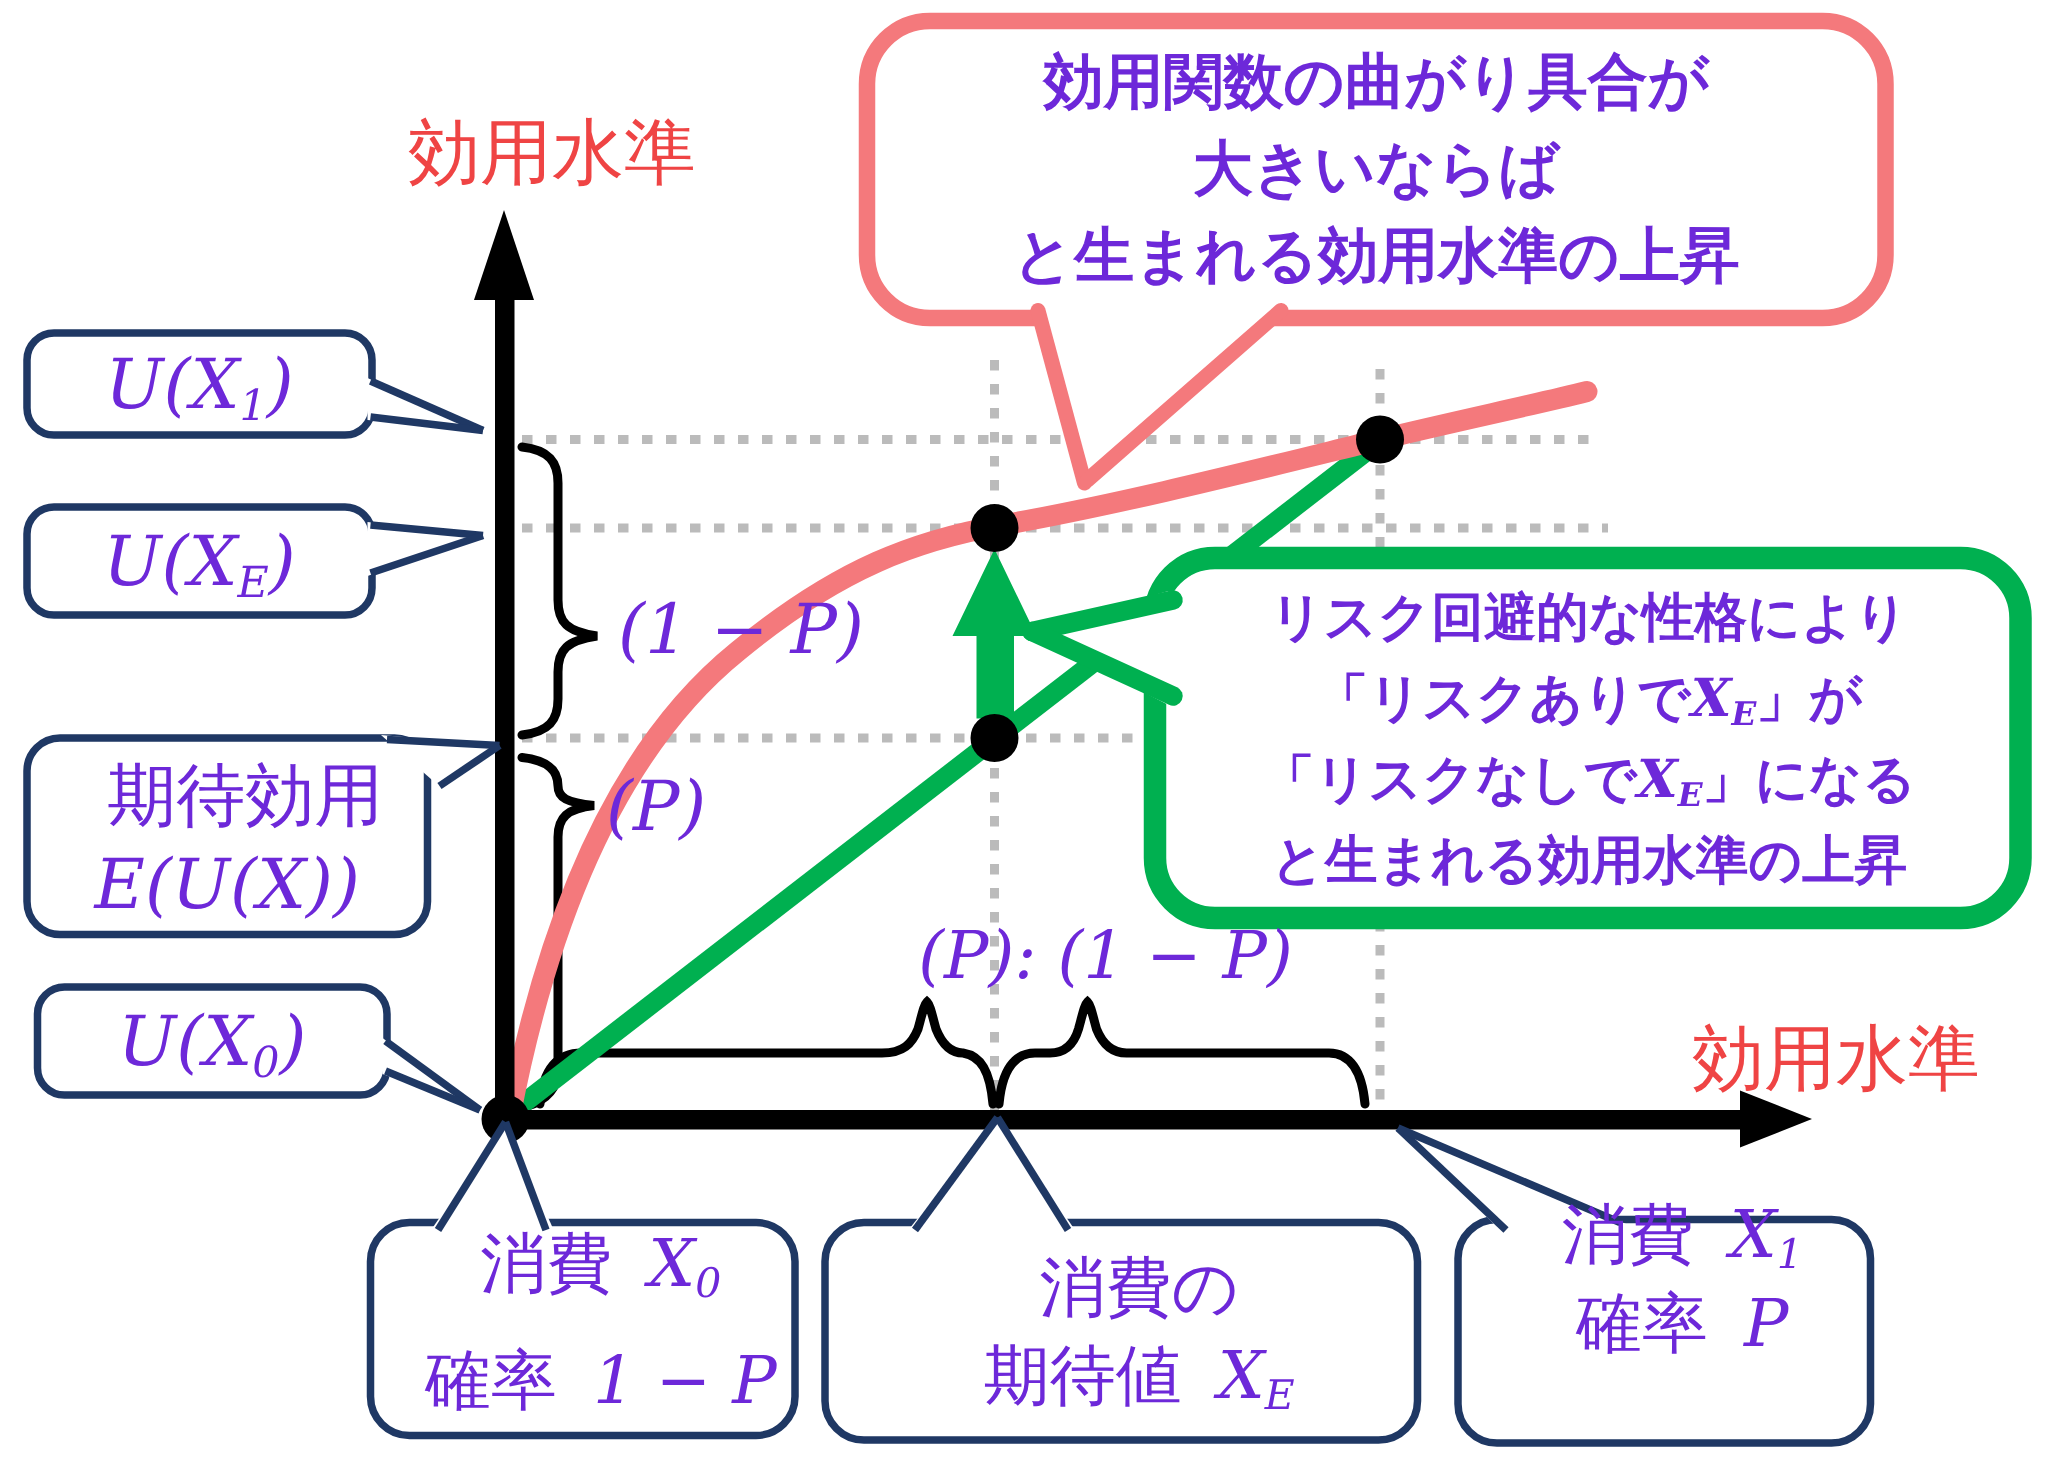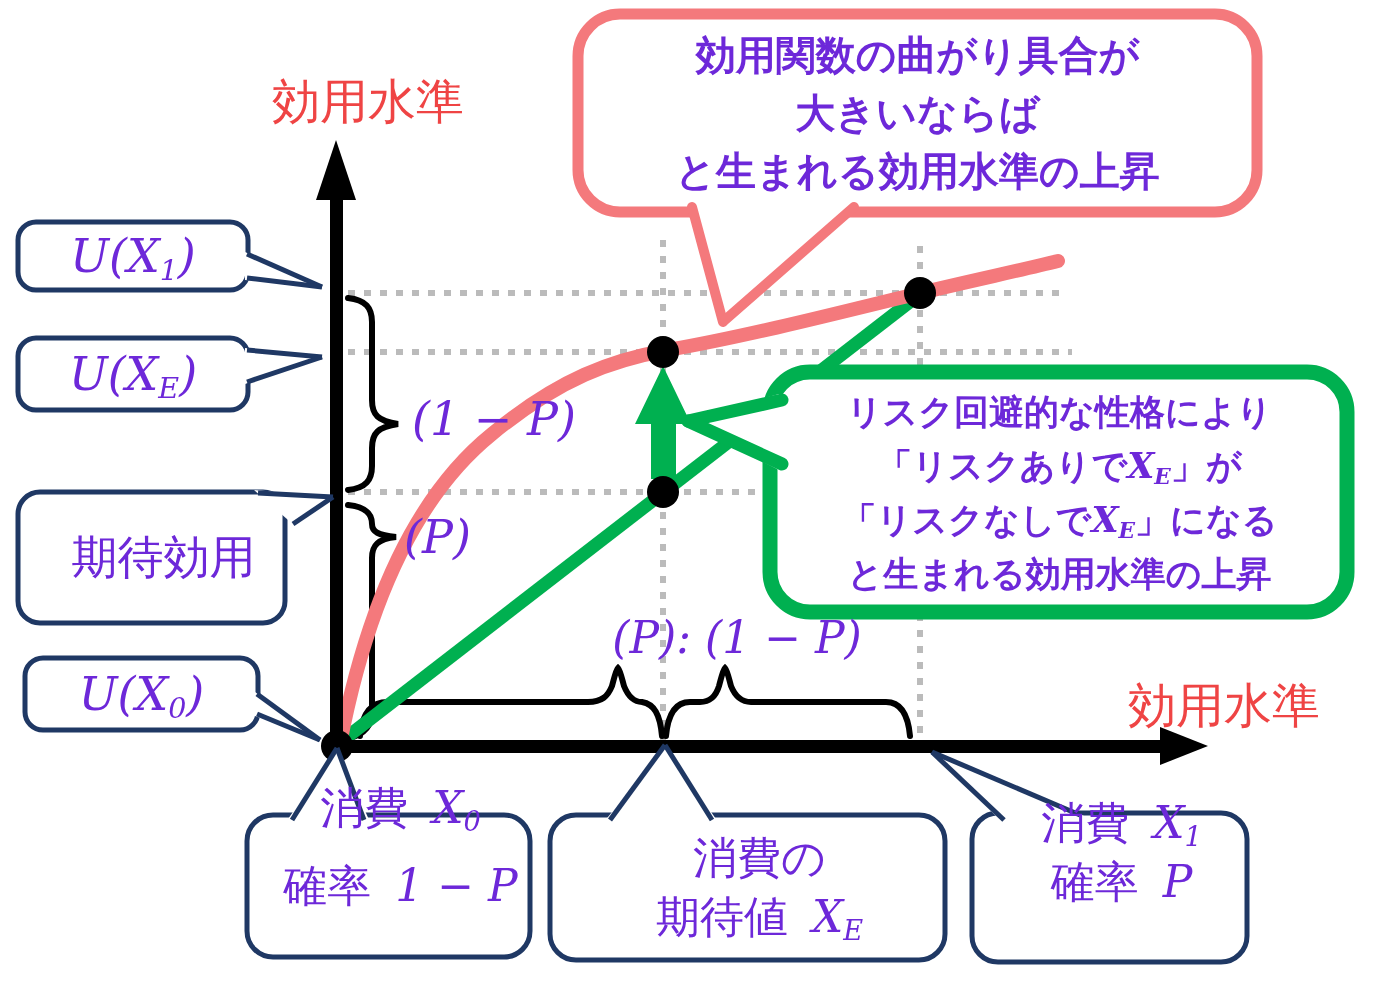--- a/index.html
+++ b/index.html
@@ -116,26 +116,27 @@
   <div class="lbl axis-label" style="left:1128px;top:674px;">効用水準</div>
 
   <div class="lbl center navy-label math" style="left:18px;top:222px;width:230px;height:68px;">
     <span><span>U(X</span><sub>1</sub><span>)</span></span>
   </div>
   <div class="lbl center navy-label math" style="left:18px;top:338px;width:230px;height:72px;">
     <span><span>U(X</span><sub>E</sub><span>)</span></span>
   </div>
   <div class="lbl center" style="left:18px;top:492px;width:267px;height:131px;">
     <div class="jpline" style="font-size:46px;">期待効用</div>
+    <div class="math" style="font-size:46px;">E(U(X))</div>
   </div>
   <div class="lbl center navy-label math" style="left:25px;top:658px;width:233px;height:72px;">
     <span><span>U(X</span><sub>0</sub><span>)</span></span>
   </div>
 
-  <div class="lbl center" style="left:247px;top:776px;width:283px;height:142px;gap:19px;">
+  <div class="lbl center" style="left:247px;top:810px;width:283px;height:142px;gap:19px;">
     <div><span class="jpline">消費</span><span class="math jpline"><span>X</span><sub>0</sub></span></div>
     <div><span class="jpline">確率</span><span class="math jpline">1 − P</span></div>
   </div>
   <div class="lbl center" style="left:550px;top:815px;width:395px;height:145px;">
     <div class="jpline">消費の</div>
     <div><span class="jpline">期待値</span><span class="math jpline"><span>X</span><sub>E</sub></span></div>
   </div>
   <div class="lbl center" style="left:972px;top:778px;width:275px;height:149px;">
     <div><span class="jpline">消費</span><span class="math jpline"><span>X</span><sub>1</sub></span></div>
     <div><span class="jpline">確率</span><span class="math jpline">P</span></div>

